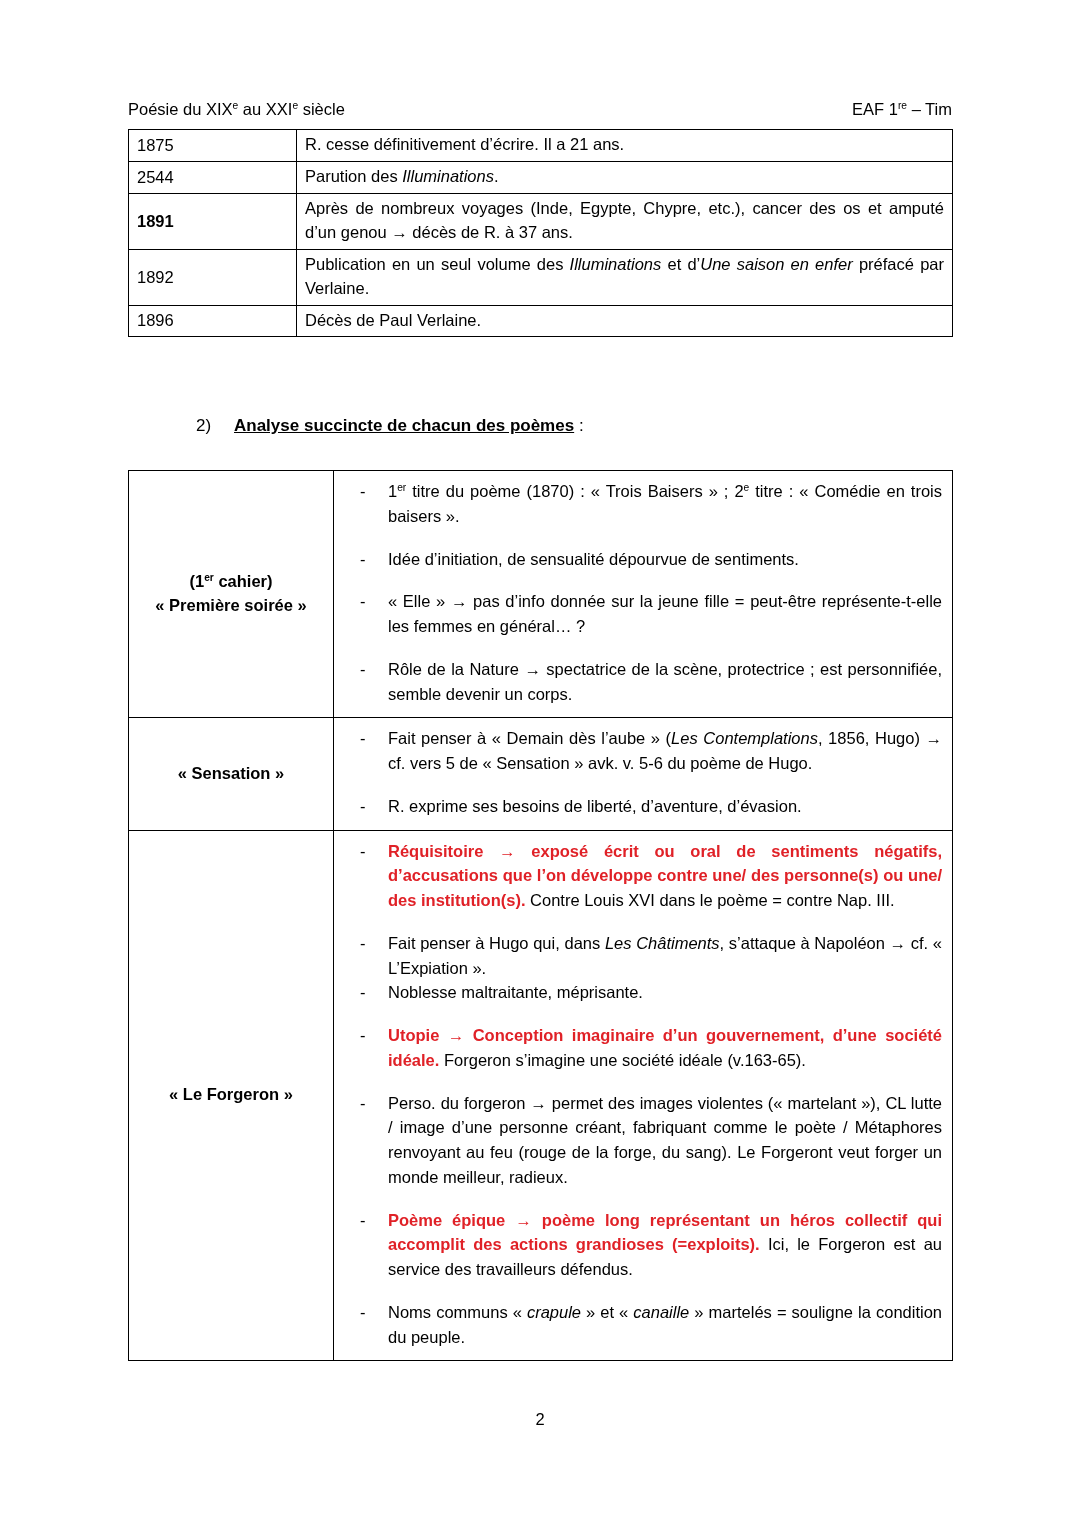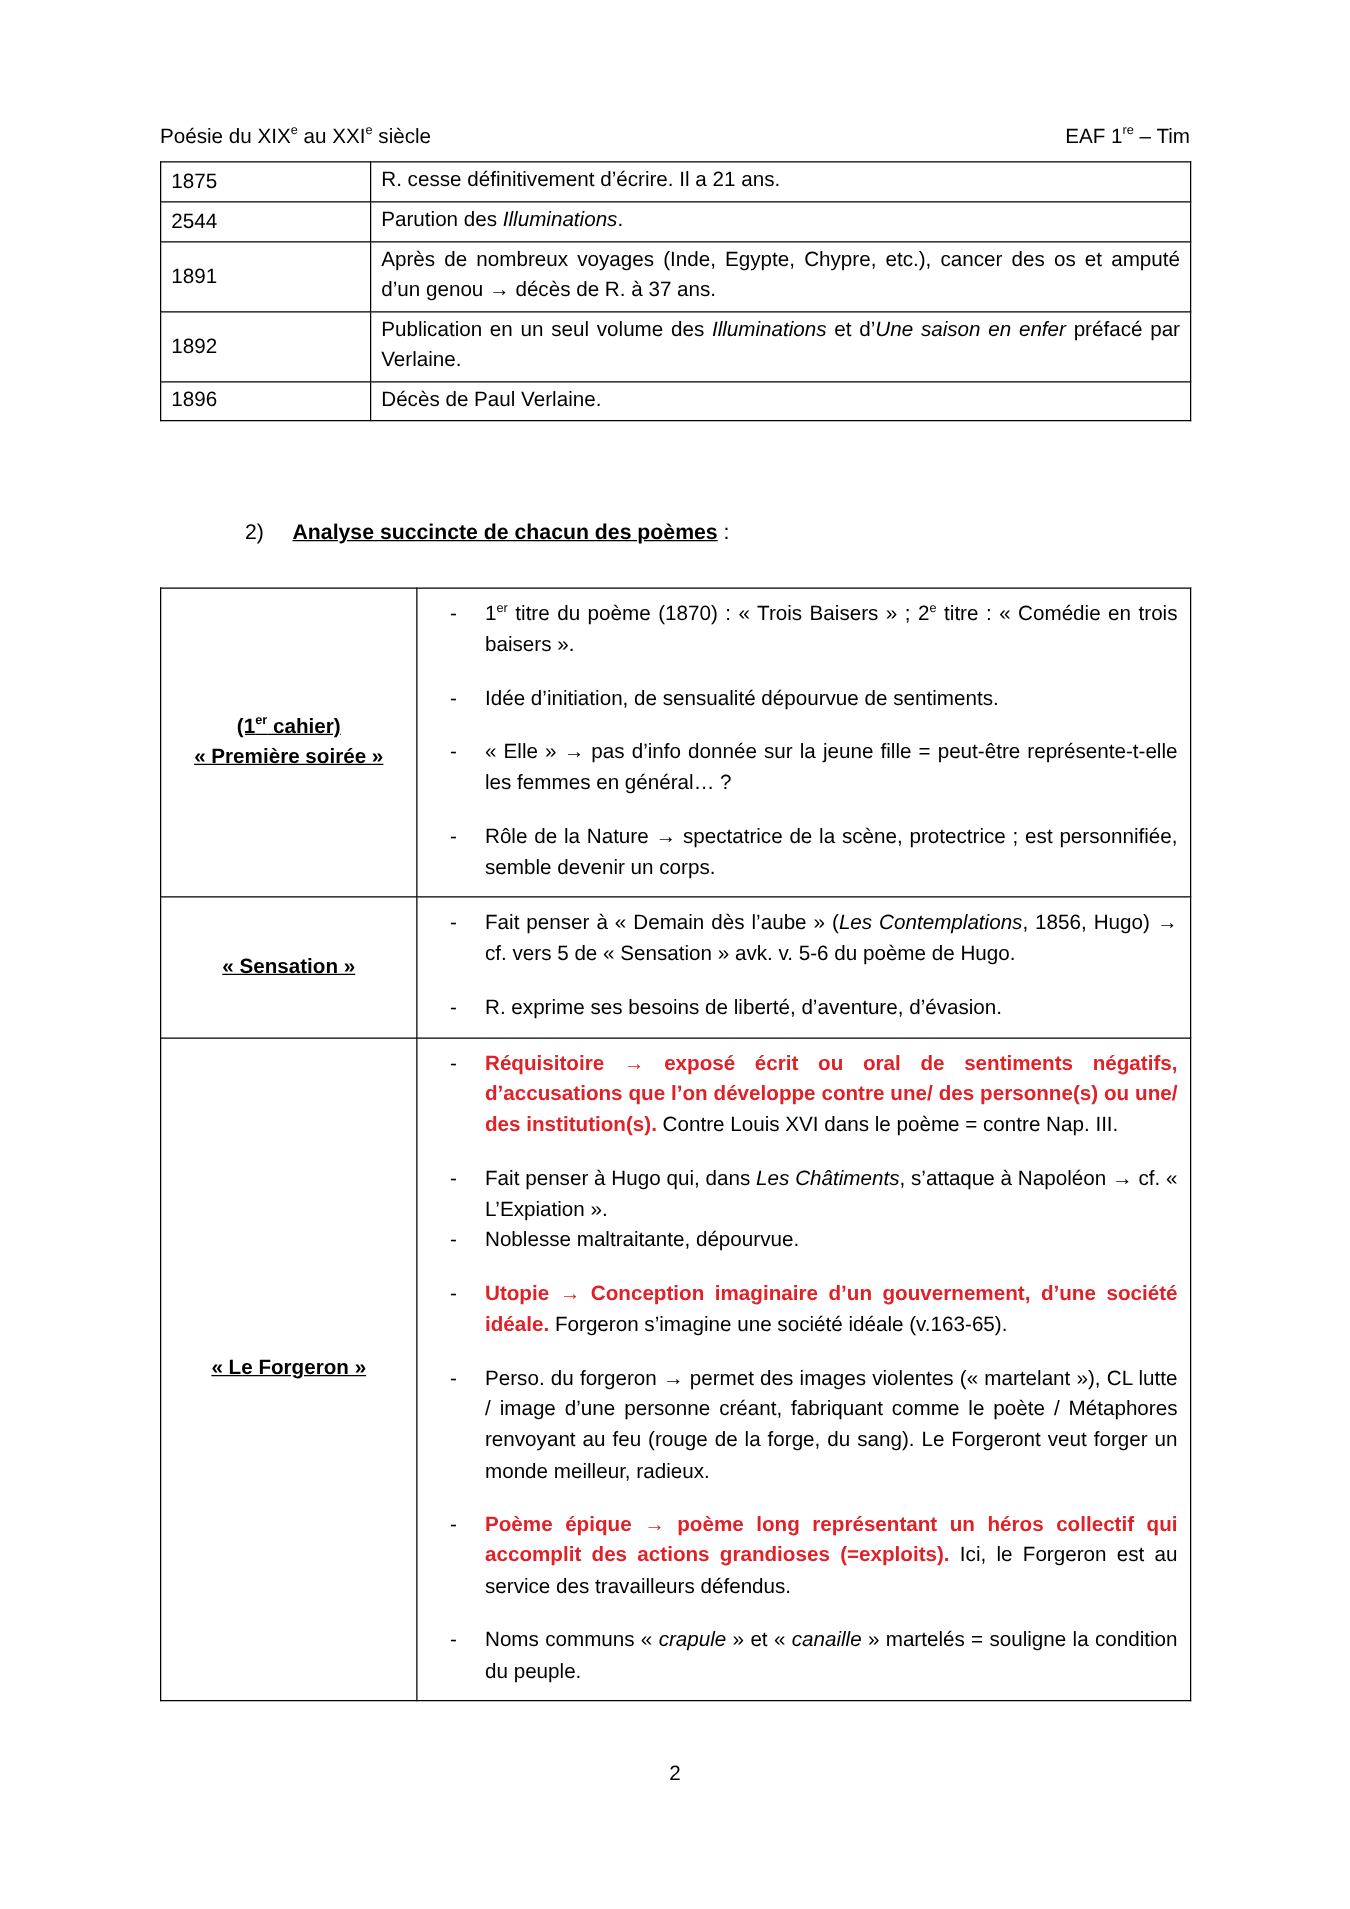--- a/index.html
+++ b/index.html
@@ -62,21 +62,21 @@
   #chrono-table col.c-event { width: 656px; }
   #chrono-table td.year {
     vertical-align: middle;
     padding-top: 4px;
   }
   #chrono-table td.event {
     text-align: justify;
     text-justify: inter-word;
     line-height: 1.45;
   }
-  .bold { font-weight: normal; }
+  .bold { font-weight: bold; }
   .ital { font-style: italic; }
 
   
   .section-heading {
     position: absolute;
     left: 196px;
     top: 416px;
     font-size: 17px;
     font-weight: bold;
     white-space: nowrap;
@@ -97,21 +97,20 @@
   }
   #analysis-table { width: 824px; }
   #analysis-table col.c-poem { width: 205px; }
   #analysis-table col.c-notes{ width: 619px; }
   #analysis-table td.poem {
     text-align: center;
     vertical-align: middle;
     font-weight: bold;
     line-height: 1.45;
     padding: 6px 6px;
-    text-decoration: underline;
   }
   #analysis-table td.notes {
     padding: 8px 10px 9px 10px;
     vertical-align: top;
   }
 
   
   ul.dash {
     list-style: none;
     margin: 0;
@@ -227,21 +226,21 @@
             </td>
           </tr>
           <tr>
             <td class="poem">
               <div>« Le Forgeron »</div>
             </td>
             <td class="notes">
               <ul class="dash">
                 <li><span class="red">Réquisitoire <span class="arrow">→</span> exposé écrit ou oral de sentiments négatifs, d’accusations que l’on développe contre une/ des personne(s) ou une/ des institution(s).</span> Contre Louis XVI dans le poème = contre Nap. III.</li>
                 <li class="tight">Fait penser à Hugo qui, dans <i class="ital">Les Châtiments</i>, s’attaque à Napoléon <span class="arrow">→</span> cf. « L’Expiation ».</li>
-                <li>Noblesse maltraitante, dépourvue.</li>
+                <li>Noblesse maltraitante, méprisante.</li>
                 <li><span class="red">Utopie <span class="arrow">→</span> Conception imaginaire d’un gouvernement, d’une société idéale.</span> Forgeron s’imagine une société idéale (v.163-65).</li>
                 <li>Perso. du forgeron <span class="arrow">→</span> permet des images violentes (« martelant »), CL lutte / image d’une personne créant, fabriquant comme le poète / Métaphores renvoyant au feu (rouge de la forge, du sang). Le Forgeront veut forger un monde meilleur, radieux.</li>
                 <li><span class="red">Poème épique <span class="arrow">→</span> poème long représentant un héros collectif qui accomplit des actions grandioses (=exploits).</span> Ici, le Forgeron est au service des travailleurs défendus.</li>
                 <li>Noms communs « <i class="ital">crapule</i> » et « <i class="ital">canaille</i> » martelés = souligne la condition du peuple.</li>
               </ul>
             </td>
           </tr>
         </tbody>
     </table>
   </div>

